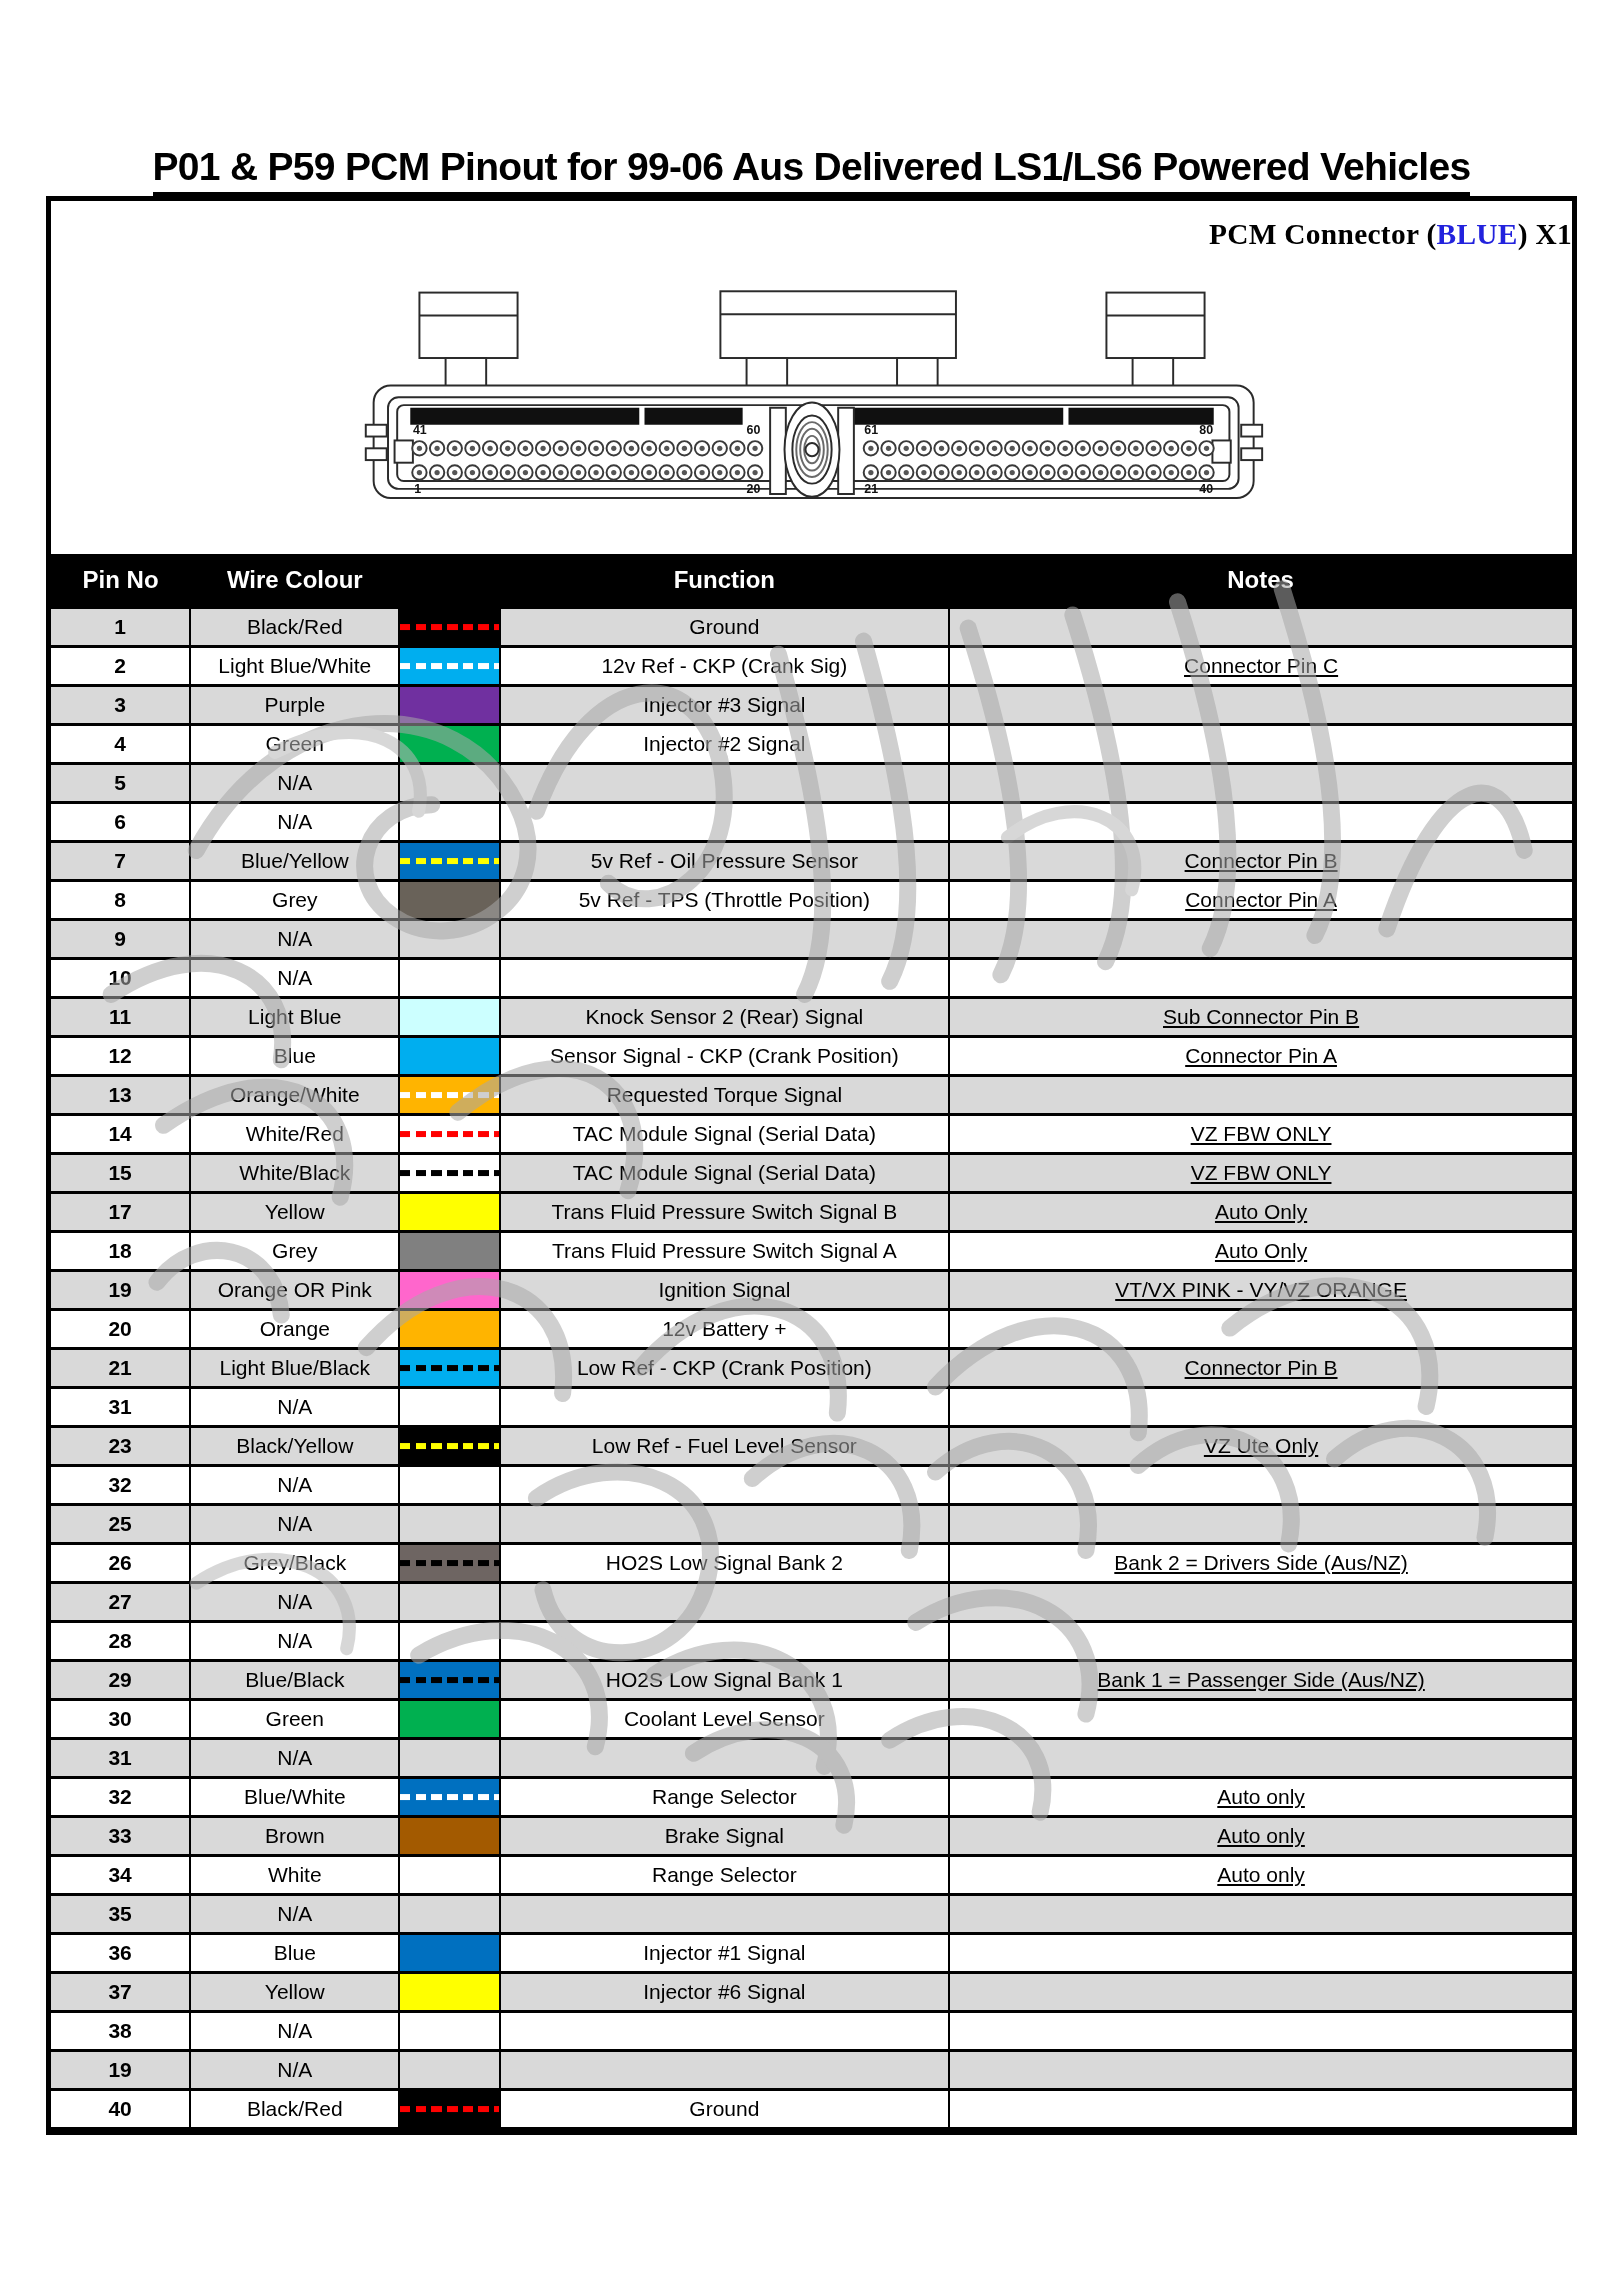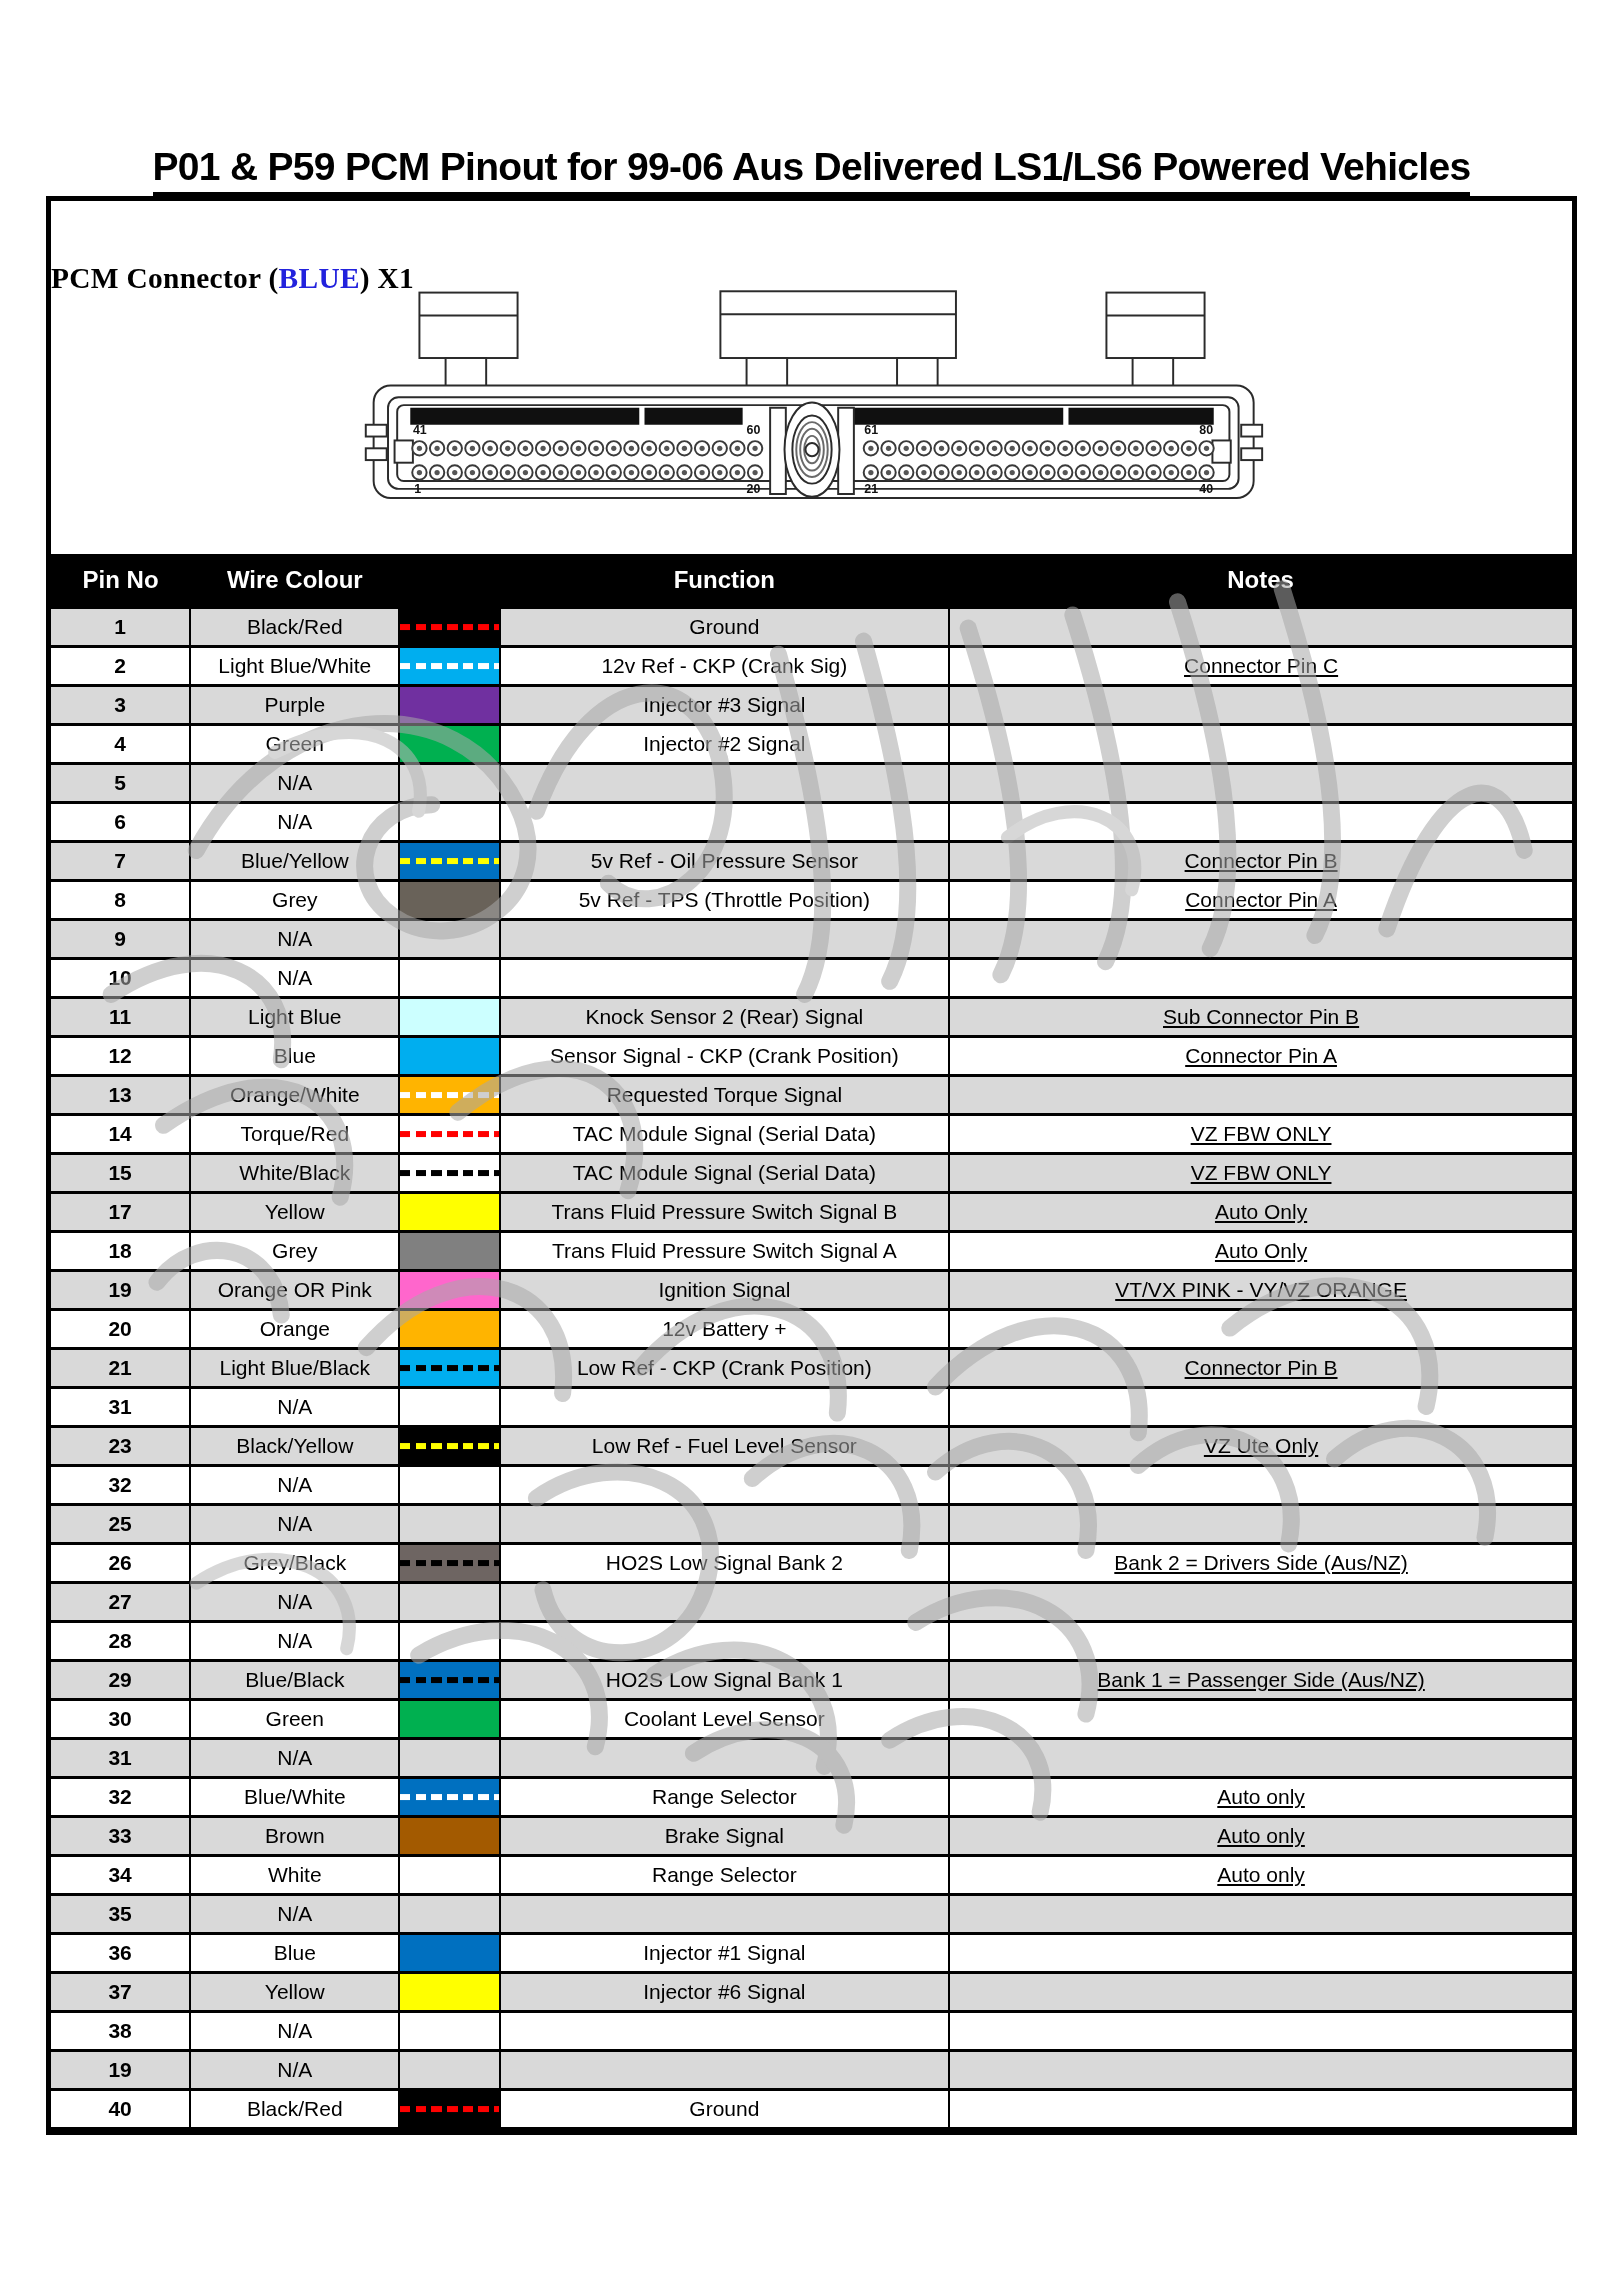--- a/index.html
+++ b/index.html
@@ -32,22 +32,22 @@
     border:5.9px solid #000;border-bottom:none;
     box-sizing:border-box;z-index:3;background:transparent;
   }
 
   
   #connector-panel{
     height:353px;position:relative;background:#fff;
   }
   #connector-caption{
     position:absolute;left:0;top:17px;width:100%;
-    text-align:left;font-family:"Liberation Serif",serif;
-    font-size:29.4px;font-weight:bold;letter-spacing:0.3px;margin-top:44px;
+    text-align:right;font-family:"Liberation Serif",serif;
+    font-size:29.4px;font-weight:bold;letter-spacing:0.3px;
   }
   #connector-caption .blue{color:#2222dd;}
   #connector-art{
     position:absolute;left:50%;top:85px;transform:translateX(-50%);
   }
 
   
   table{
     border-collapse:collapse;width:100%;table-layout:fixed;
     background:transparent;
@@ -524,21 +524,21 @@
           <td class="swatch-cell">
             <span class="swatch" style="background: rgb(255, 180, 0);">
               <span class="stripe" style="background-image: repeating-linear-gradient(to right, rgb(255, 255, 255) 0px, rgb(255, 255, 255) 10.5px, transparent 10.5px, transparent 15.7px);"></span>
             </span>
           </td>
           <td class="fn">Requested Torque Signal</td>
           <td class="note"></td>
         </tr>
         <tr class="even">
           <td class="pin">14</td>
-          <td class="colour">Torque/Red</td>
+          <td class="colour">White/Red</td>
           <td class="swatch-cell">
             <span class="swatch" style="background: rgb(255, 255, 255);">
               <span class="stripe" style="background-image: repeating-linear-gradient(to right, rgb(255, 0, 0) 0px, rgb(255, 0, 0) 10.5px, transparent 10.5px, transparent 15.7px);"></span>
             </span>
           </td>
           <td class="fn">TAC Module Signal (Serial Data)</td>
           <td class="note">VZ FBW ONLY</td>
         </tr>
         <tr class="odd">
           <td class="pin">15</td>

